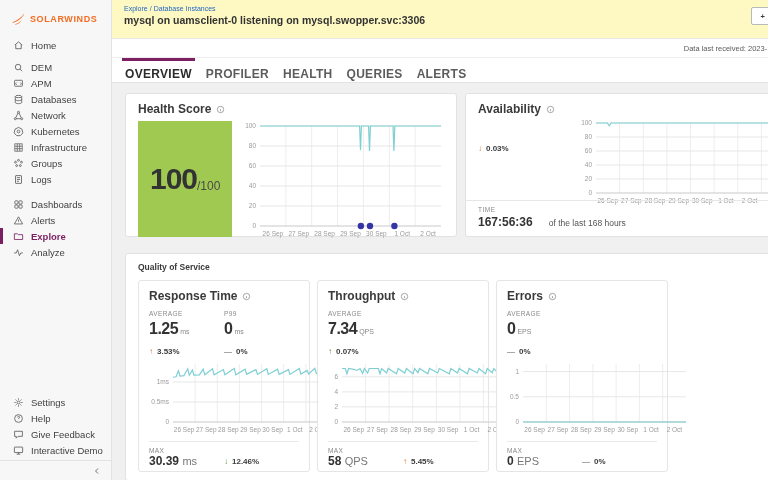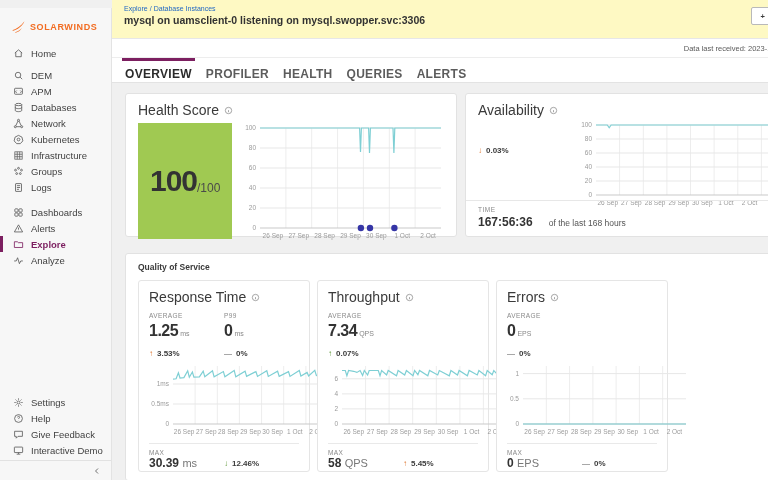--- a/index.html
+++ b/index.html
@@ -4,21 +4,21 @@
 <style>
   * { box-sizing: border-box; }
   html,body { margin:0; padding:0; }
   body {
     width:768px; height:480px; overflow:hidden; position:relative;
     font-family:"Liberation Sans", sans-serif; background:#f0f0f0; color:#333;
   }
   svg text { font-family:"Liberation Sans", sans-serif; }
 
   
-  #sidebar { position:absolute; left:0; top:8px; bottom:0; width:112px; background:#f7f7f7; border-right:1px solid #e3e3e3; z-index:5; }
+  #sidebar { position:absolute; left:0; top:0; bottom:0; width:112px; background:#f7f7f7; border-right:1px solid #e3e3e3; z-index:5; }
   .logo { display:flex; align-items:center; gap:4px; padding:11px 0 0 11px; color:#f26c21; }
   .logo-text { font-size:9px; font-weight:bold; letter-spacing:0.6px; }
   .nav { margin-top:11px; }
   .nav-gap { height:6px; }
   .nav-gap-lg { height:9px; }
   .nav-item { display:flex; align-items:center; gap:7px; padding:2.5px 4px 2.5px 13px; font-size:9.5px; color:#3f3f3f; cursor:pointer; position:relative; line-height:11px; }
   .nav-item .ic { width:11px; height:11px; flex:none; display:flex; color:#5a5a5a; }
   .nav-item.active { color:#7c1f60; font-weight:bold; }
   .nav-item.active .ic { color:#7c1f60; }
   .nav-item.active::before { content:""; position:absolute; left:0; top:0; bottom:0; width:3px; background:#7c1f60; }
@@ -36,21 +36,21 @@
   .last-received { position:absolute; right:-10px; top:5px; font-size:7.5px; color:#5a5a5a; white-space:nowrap; }
   .tabs { height:25px; background:#fff; border-bottom:1px solid #e3e3e3; display:flex; gap:14px; padding-left:13px; }
   .tab { font-size:12px; font-weight:bold; letter-spacing:0.3px; color:#5c5c5c; padding-top:9px; position:relative; cursor:pointer; }
   .tab.active { color:#2b2b2b; }
   .tab.active::before { content:""; position:absolute; top:0; left:-3px; right:-3px; height:3px; background:#7c1f60; }
 
   
   .content { padding:10px 0 0 13px; }
   .row1 { display:flex; gap:8px; }
   .card { background:#fff; border:1px solid #e2e2e2; border-radius:3px; }
-  .card-title { font-size:14px; font-weight:normal; color:#3a3a3a; display:flex; align-items:center; gap:5px; }
+  .card-title { font-size:12px; font-weight:bold; color:#3a3a3a; display:flex; align-items:center; gap:5px; }
   .info { color:#8a8a8a; display:flex; cursor:pointer; }
 
   .hs-card { width:332px; height:144px; padding:8px 12px; }
   .hs-body { display:flex; margin-top:5px; gap:8px; }
   .score-box { width:95px; height:116px; background:#a0c952; display:flex; align-items:center; justify-content:center; }
   .score-val { font-size:30px; font-weight:bold; color:#333; letter-spacing:-1px; }
   .score-den { font-size:12px; color:#4a4a4a; margin-top:14px; }
 
   .av-card { width:372px; height:144px; padding:8px 12px; position:relative; }
   .av-body { display:flex; margin-top:2px; }

